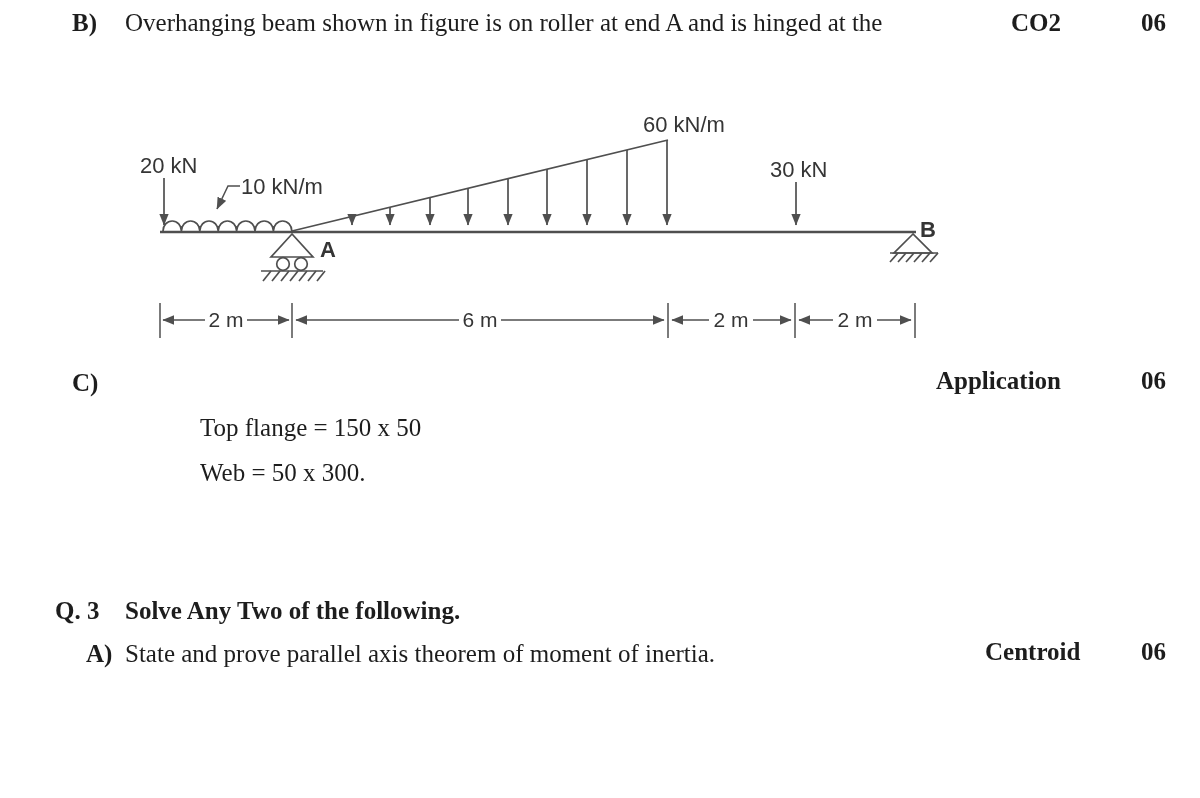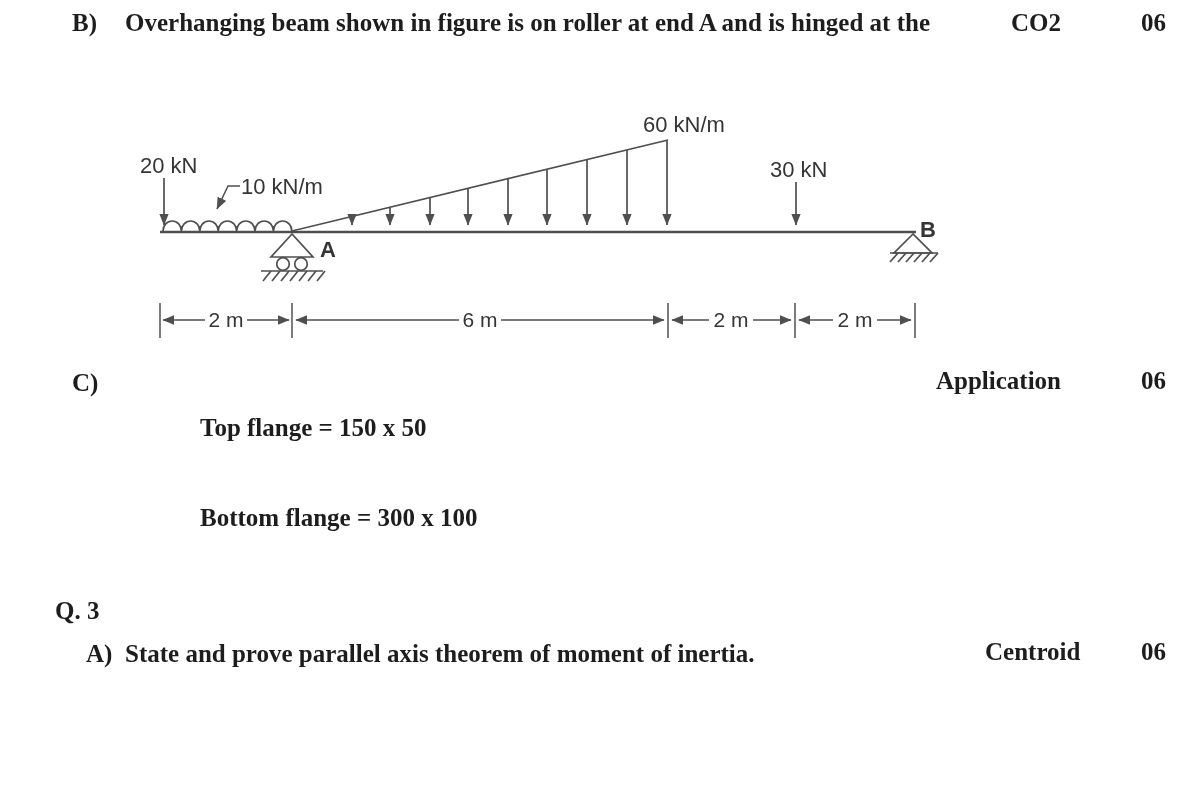--- a/index.html
+++ b/index.html
@@ -1,18 +1,18 @@
 <!DOCTYPE html>
 <html><head>
 <meta charset="utf-8">
 <style>
   html,body{margin:0;padding:0;background:#ffffff;}
   .page{position:relative;width:1200px;height:798px;background:#ffffff;overflow:hidden;
         font-family:"Liberation Serif",serif;color:#1d1d1d;}
-  .t{position:absolute;font-size:25px;line-height:1;white-space:nowrap;font-weight:bold;}
+  .t{position:absolute;font-size:25px;line-height:1;white-space:nowrap;}
   .b{font-weight:bold;}
   .fig{position:absolute;left:0;top:100px;}
   .fig text{font-family:"Liberation Sans",sans-serif;font-size:22px;}
   .fig .dim{font-size:21px;}
 </style>
 </head>
 <body>
 
 <div class="page">
 
@@ -107,22 +107,23 @@
       <text class="dim" x="731" y="227" text-anchor="middle">2 m</text>
       <text class="dim" x="855" y="227" text-anchor="middle">2 m</text>
     </g>
   </svg>
 
   <span class="t b" style="left:72px;top:370px">C)</span>
   <span class="t b" style="left:936px;top:368px">Application</span>
   <span class="t b" style="left:1141px;top:368px">06</span>
 
   <span class="t" style="left:200px;top:415px">Top flange = 150 x 50</span>
-  <span class="t" style="left:200px;top:505px">Bottom flange = 300 x 100</span>
+  <span class="t" style="left:200px;top:460px">Web = 50 x 300.</span>
 
   <span class="t b" style="left:55px;top:598px">Q. 3</span>
+  <span class="t b" style="left:125px;top:598px">Solve Any Two of the following.</span>
 
   <span class="t b" style="left:86px;top:641px">A)</span>
   <span class="t" style="left:125px;top:641px">State and prove parallel axis theorem of moment of inertia.</span>
   <span class="t b" style="left:985px;top:639px">Centroid</span>
   <span class="t b" style="left:1141px;top:639px">06</span>
 
 </div>
 
 </body></html>

